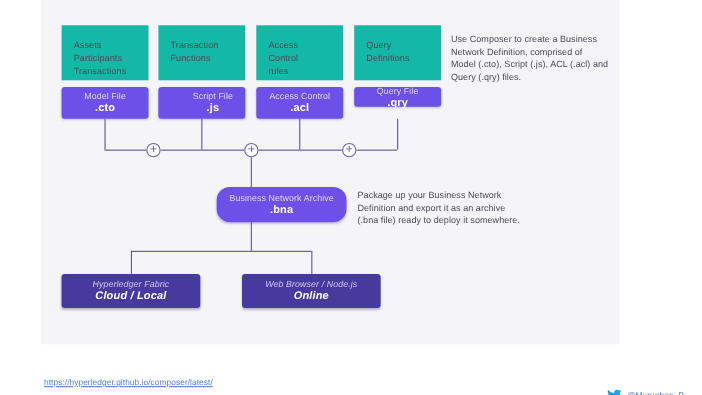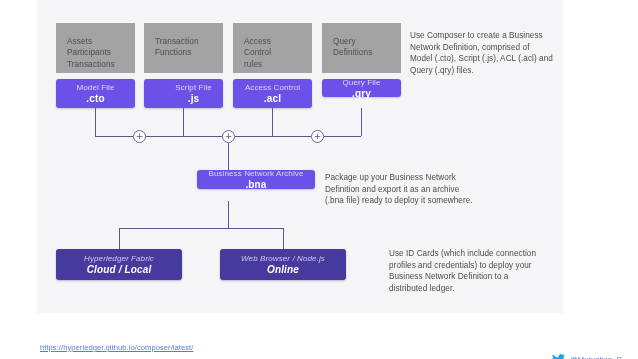--- a/index.html
+++ b/index.html
@@ -24,21 +24,21 @@
     width: 526px;
     height: 313px;
     background: #f5f5f7;
   }
 
   
   .abs { position: absolute; box-sizing: border-box; }
 
   
   .desc-card {
-    background: #a3a3a3;
+    background: #14b8a6;
     color: #4b4b55;
     font-size: 8.2px;
     line-height: 11.4px;
     padding: 13px 0 0 11px;
     letter-spacing: .1px;
   }
 
   
   .file-box {
     background: #6c51e8;
@@ -199,21 +199,21 @@
   </div>
   <div class="abs plus-node" style="left:185px; top:130px;">
     <span>+</span>
   </div>
   <div class="abs plus-node" style="left:274px; top:130px;">
     <span>+</span>
   </div>
 
   <div class="abs line vline" style="left:191px; top:143px; height:27px;"></div>
 
-  <div class="abs file-box archive-box" style="left:160px; top:170px; width:118px; height:19px;">
+  <div class="abs file-box archive-box" style="left:160px; top:170px; width:118px; height:32px;border-radius:12px;">
     <div class="fb-title">Business Network Archive</div>
     <div class="fb-ext">.bna</div>
   </div>
 
   <div class="abs note" style="left:288px; top:172px; width:152px;">Package up your Business Network Definition and export it as an archive (.bna file) ready to deploy it somewhere.</div>
 
   <div class="abs line vline" style="left:191px; top:201px; height:27px;"></div>
   <div class="abs line hline" style="left:82px;  top:228px; width:164px;"></div>
   <div class="abs line vline" style="left:82px;  top:228px; height:21px;"></div>
   <div class="abs line vline" style="left:246px; top:228px; height:21px;"></div>
@@ -221,21 +221,20 @@
   <div class="abs file-box target-box" style="left:19px; top:249px; width:126px; height:31px;">
     <div class="fb-title">Hyperledger Fabric</div>
     <div class="fb-ext">Cloud / Local</div>
   </div>
 
   <div class="abs file-box target-box" style="left:183px; top:249px; width:126px; height:31px;">
     <div class="fb-title">Web Browser / Node.js</div>
     <div class="fb-ext">Online</div>
   </div>
 
-  <div class="abs note" style="left:352px; top:248px; width:150px;">Use ID Cards (which include connection profiles and credentials) to deploy your Business Network Definition to a distributed ledger.</div>
 
 </div>
 
 <a id="source-link" href="#">https://hyperledger.github.io/composer/latest/</a>
 
 <div id="twitter-credit">
   <span style="display:inline-flex;">
     <svg width="13" height="11" viewBox="0 0 24 20" aria-hidden="true">
       <path fill="#1da1f2" d="M23.95 2.37a9.6 9.6 0 0 1-2.83.78A4.93 4.93 0 0 0 23.29.42a9.86 9.86 0 0 1-3.13 1.2A4.92 4.92 0 0 0 11.8 6.1 13.96 13.96 0 0 1 1.67.9a4.92 4.92 0 0 0 1.52 6.57A4.9 4.9 0 0 1 .96 6.85v.06a4.92 4.92 0 0 0 3.95 4.83 4.95 4.95 0 0 1-2.22.08 4.93 4.93 0 0 0 4.6 3.42A9.88 9.88 0 0 1 0 17.29a13.94 13.94 0 0 0 7.55 2.21c9.06 0 14.01-7.5 14.01-14v-.64a10 10 0 0 0 2.39-2.49z"></path>
     </svg>

